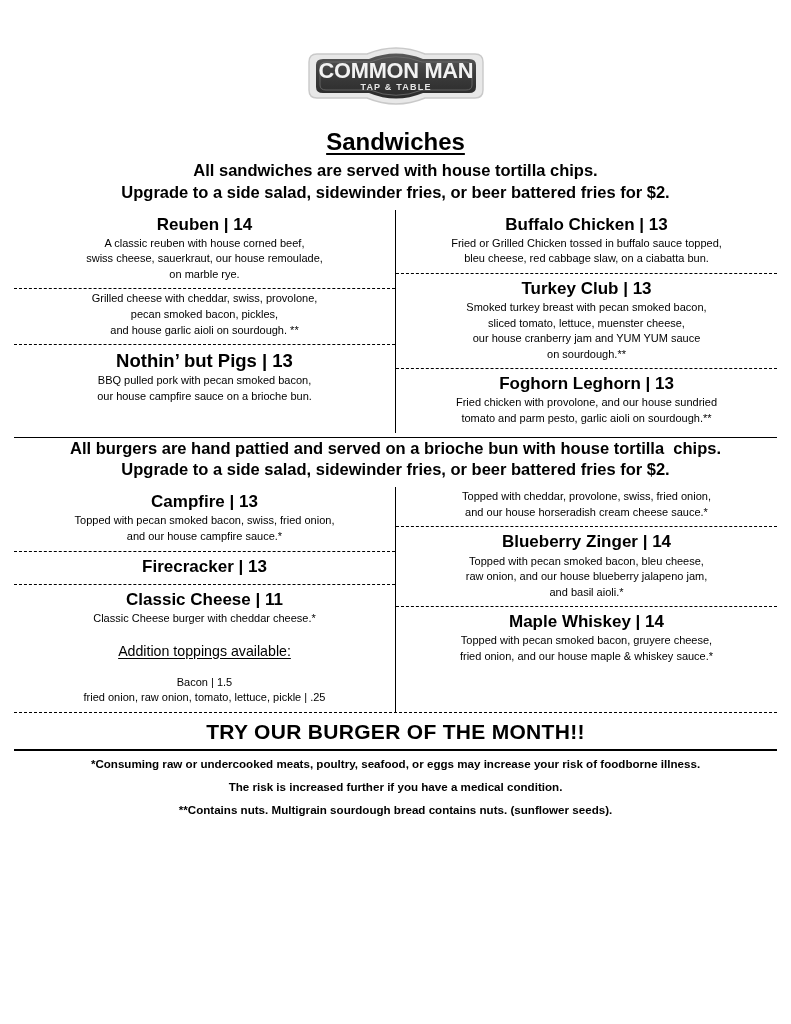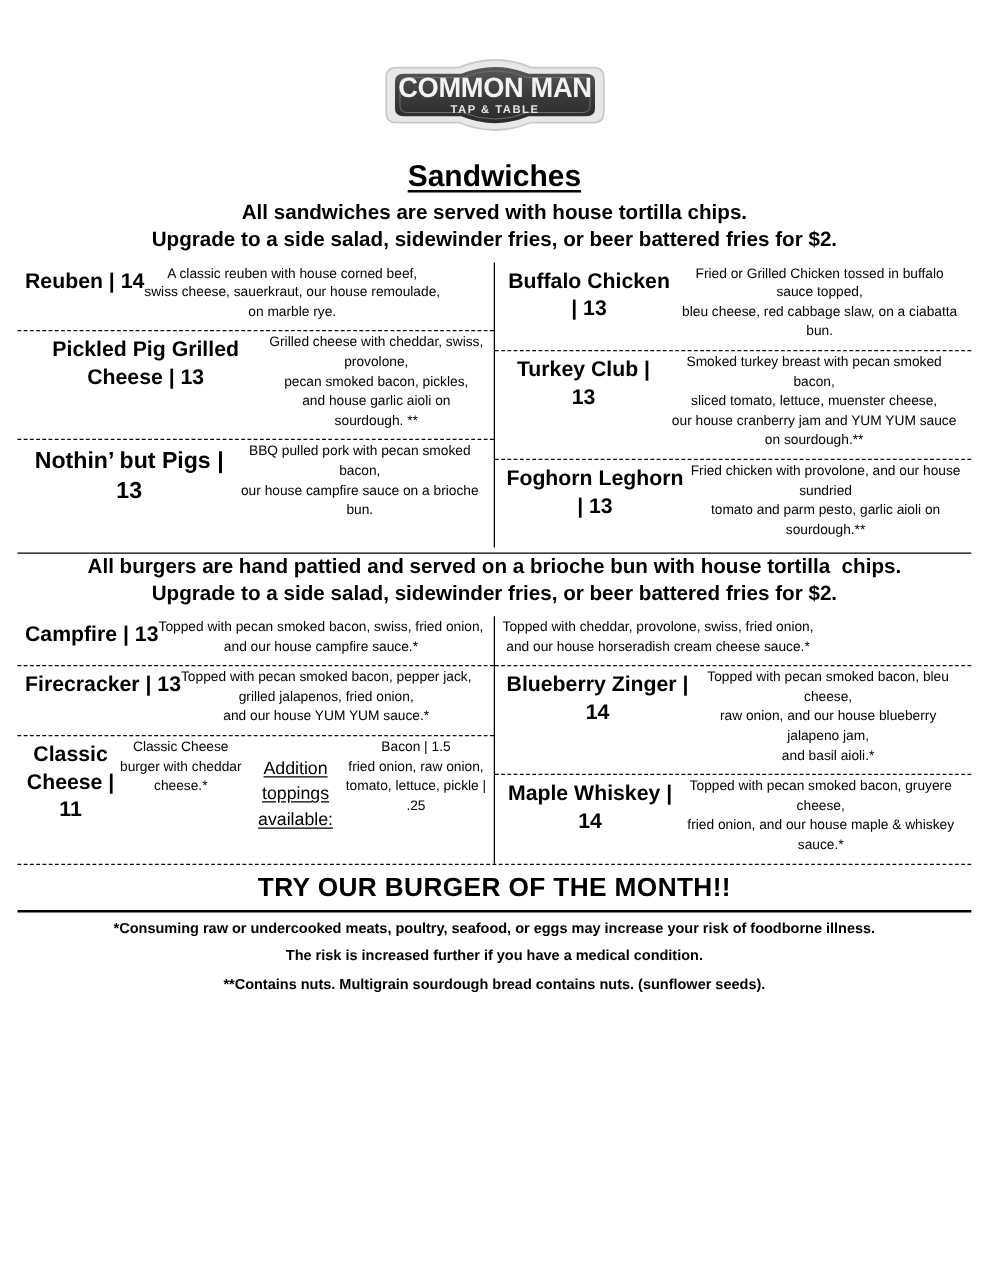--- a/index.html
+++ b/index.html
@@ -67,20 +67,21 @@
     column-gap: 0;
   }
   .col { display: flex; flex-direction: column; }
   .col-divider {
     background: #000;
     width: 1px;
   }
   .cell {
     padding: 2px 6px 6px 6px;
     display: flex;
+    flex-direction: column;
     justify-content: flex-start;
   }
   .cell.dash-top {
     border-top: 1px dashed #000;
   }
   .item-name {
     text-align: center;
     font-size: 17px;
     font-weight: bold;
     line-height: 1.3;
@@ -180,21 +181,20 @@
     <div class="menu-grid">
 
       <div class="col">
         <div class="cell">
           <p class="item-name">Reuben | 14</p>
           <p class="item-desc">A classic reuben with house corned beef,
 swiss cheese, sauerkraut, our house remoulade,
 on marble rye.</p>
         </div>
         <div class="cell dash-top">
-          <p class="item-name">Pickled Pig Grilled Cheese | 13</p>
           <p class="item-desc">Grilled cheese with cheddar, swiss, provolone,
 pecan smoked bacon, pickles,
 and house garlic aioli on sourdough. **</p>
         </div>
         <div class="cell dash-top">
           <p class="item-name big">Nothin’ but Pigs | 13</p>
           <p class="item-desc">BBQ pulled pork with pecan smoked bacon,
 our house campfire sauce on a brioche bun.</p>
         </div>
       </div>
@@ -232,23 +232,20 @@
     <div class="menu-grid">
 
       <div class="col">
         <div class="cell">
           <p class="item-name">Campfire | 13</p>
           <p class="item-desc">Topped with pecan smoked bacon, swiss, fried onion,
 and our house campfire sauce.*</p>
         </div>
         <div class="cell dash-top">
           <p class="item-name">Firecracker | 13</p>
-          <p class="item-desc">Topped with pecan smoked bacon, pepper jack,
-grilled jalapenos, fried onion,
-and our house YUM YUM sauce.*</p>
         </div>
         <div class="cell dash-top">
           <p class="item-name">Classic Cheese | 11</p>
           <p class="item-desc">Classic Cheese burger with cheddar cheese.*</p>
           <p class="item-sub-underline">Addition toppings available:</p>
           <p class="item-desc">Bacon | 1.5
 fried onion, raw onion, tomato, lettuce, pickle | .25</p>
         </div>
       </div>
 

